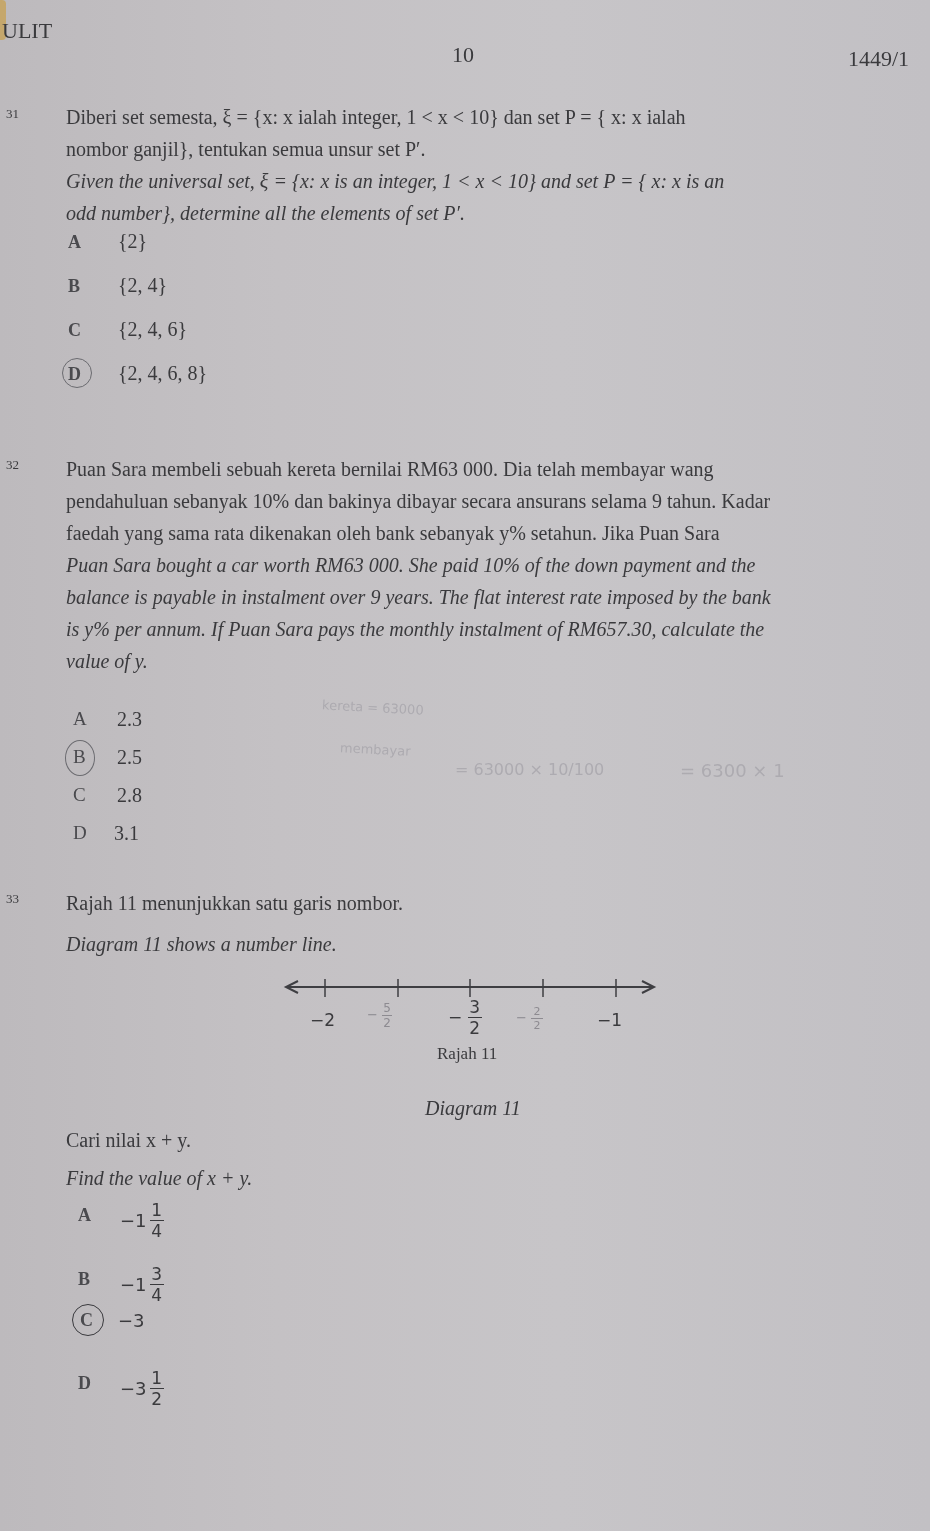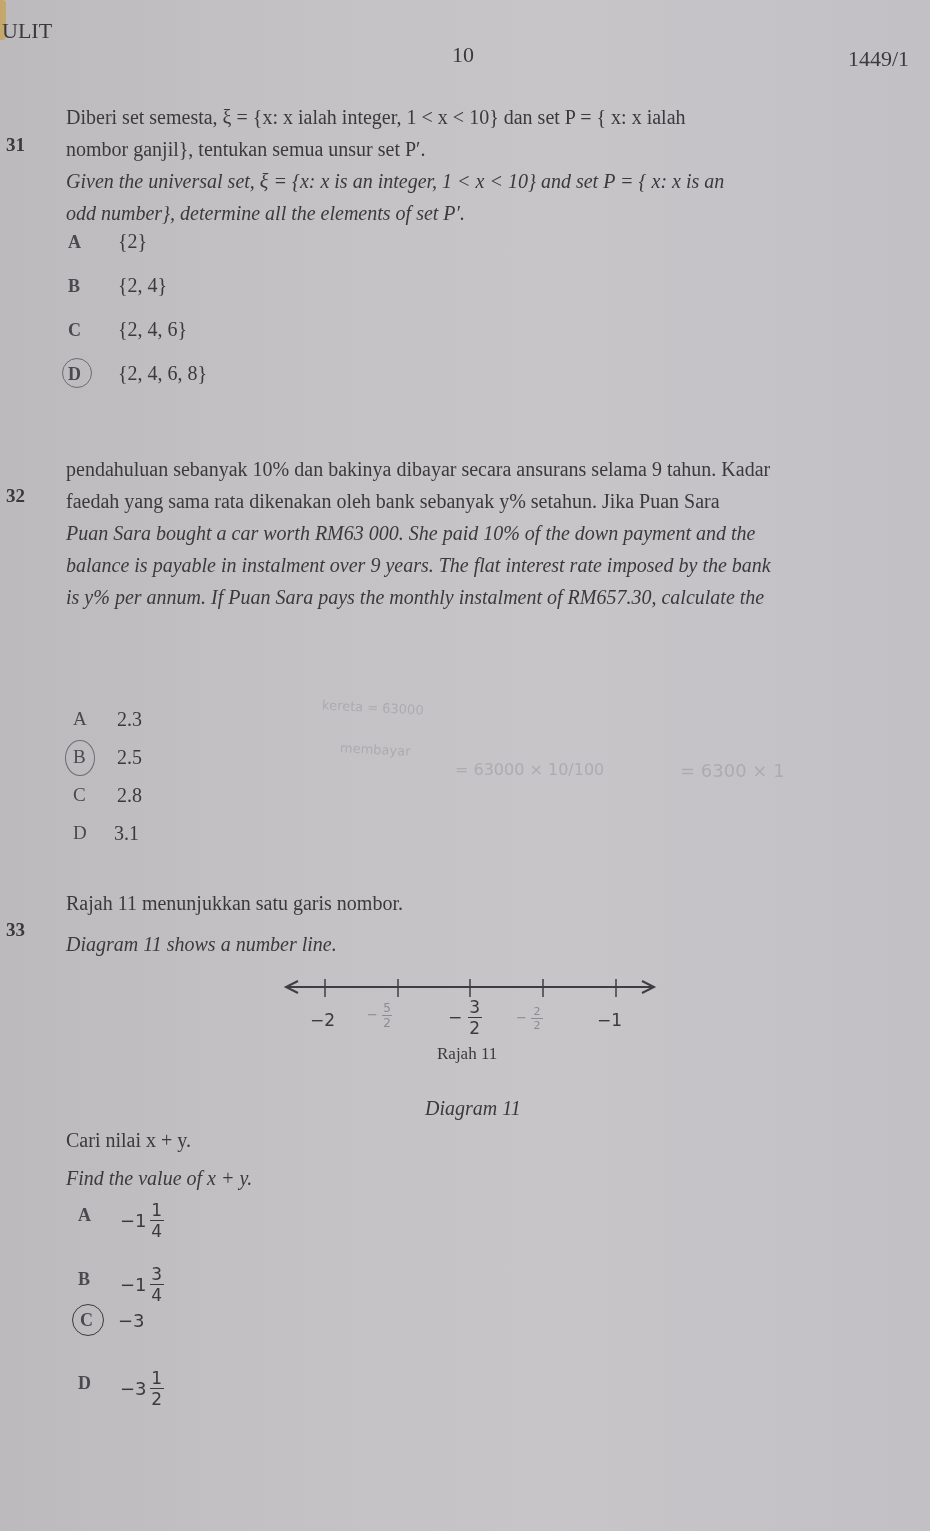--- a/index.html
+++ b/index.html
@@ -4,21 +4,21 @@
 <style>
   html,body{margin:0;padding:0;}
   body{
     width:930px;height:1531px;overflow:hidden;position:relative;
     background:linear-gradient(90deg,#bdbabd 0%,#c4c1c4 30%,#c7c5c8 60%,#c2c0c4 100%);
     font-family:"Liberation Serif","DejaVu Serif",serif;
     color:#3a3a3d;
   }
   .abs{position:absolute;}
   .hdr{font-size:22px;}
-  .q-num{font-weight:bold;font-size:19px;margin-top:28px;}
+  .q-num{font-weight:normal;font-size:13px;}
   .para{font-size:20px;line-height:32px;}
   .it{font-style:italic;}
   .opt-letter{font-size:18px;font-weight:bold;color:#4a4a4e;}
   .opt-letter.plain{font-weight:normal;}
   .opt-val{font-size:20px;}
   .circle{position:absolute;border:1.6px solid #6b6b70;border-radius:50%;}
   .pencil{color:#a9a7ad;font-family:"DejaVu Sans",sans-serif;font-size:13px;position:absolute;opacity:.85;}
   .frac{display:inline-flex;flex-direction:column;align-items:center;vertical-align:middle;font-family:"DejaVu Sans",sans-serif;font-size:17px;line-height:18px;}
   .frac .bar{width:14px;height:1.4px;background:#3a3a3d;margin:1px 0;}
   .mixed{font-family:"DejaVu Sans",sans-serif;font-size:18px;display:flex;align-items:center;gap:3px;}
@@ -57,25 +57,27 @@
   </div>
   <div style="position:relative;height:44px;">
     <span class="circle" style="left:-6px;top:-4px;width:28px;height:28px;"></span>
     <span class="opt-letter abs" style="left:0;top:2px;">D</span>
     <span class="opt-val abs" style="left:50px;top:0;white-space:nowrap;">{2, 4, 6, 8}</span>
   </div>
 </div>
 
 <div class="abs q-num" style="left:6px;top:457px;">32</div>
 <div class="abs para" style="left:66px;top:453px;width:860px;text-align:justify;">
+  <div>Puan Sara membeli sebuah kereta bernilai RM63 000. Dia telah membayar wang</div>
   <div>pendahuluan sebanyak 10% dan bakinya dibayar secara ansurans selama 9 tahun. Kadar</div>
   <div>faedah yang sama rata dikenakan oleh bank sebanyak y% setahun. Jika Puan Sara</div>
   <div class="it">Puan Sara bought a car worth RM63 000. She paid 10% of the down payment and the</div>
   <div class="it">balance is payable in instalment over 9 years. The flat interest rate imposed by the bank</div>
   <div class="it">is y% per annum. If Puan Sara pays the monthly instalment of RM657.30, calculate the</div>
+  <div class="it">value of y.</div>
 </div>
 
 <div class="abs" style="left:73px;top:708px;">
   <div style="position:relative;height:38px;">
     <span class="opt-letter plain abs" style="left:0;top:0;font-size:19px;">A</span>
     <span class="opt-val abs" style="left:44px;top:0;text-align:center;">2.3</span>
   </div>
   <div style="position:relative;height:38px;">
     <span class="circle" style="left:-8px;top:-6px;width:28px;height:34px;"></span>
     <span class="opt-letter plain abs" style="left:0;top:0;font-size:19px;">B</span>

